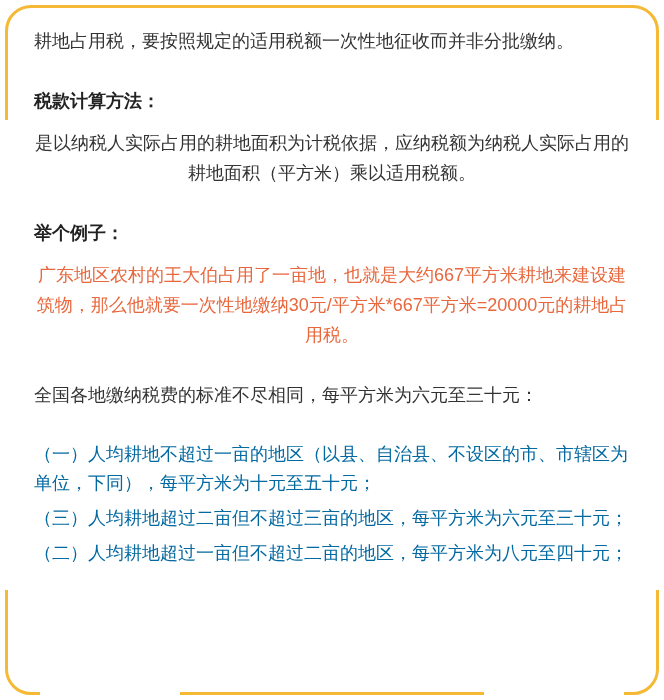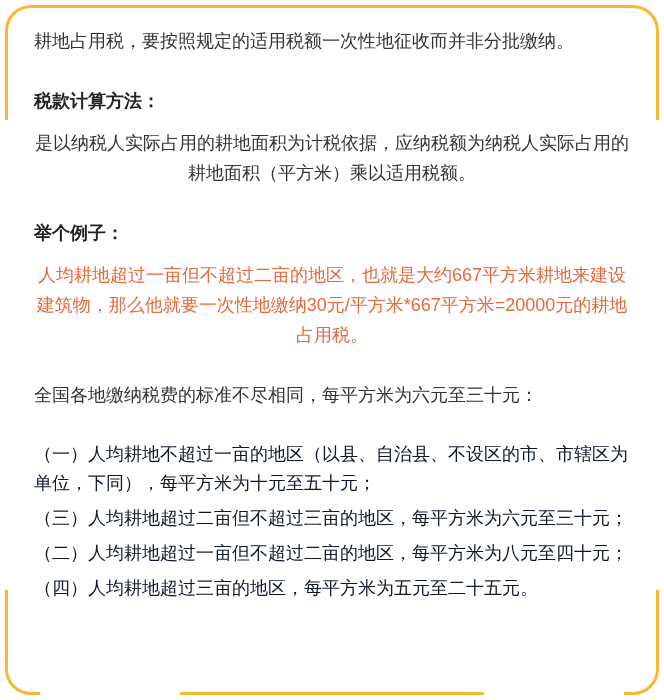--- a/index.html
+++ b/index.html
@@ -62,47 +62,46 @@
     color: #e8673c;
     line-height: 30px;
   }
   .muted {
     color: #8d8d8d;
     line-height: 29px;
   }
   .gap-lg { margin-top: 30px; }
   .gap-sm { margin-top: 12px; text-align: center; }
   .gap-xs { margin-top: 6px; }
-  .list-block p { color: #0f172a; }
+  .list-block p { color: #0369a1; }
 </style>
 </head>
 <body>
 
 <div class="page">
 
   <div class="frame"></div>
   <div class="notch notch-left"></div>
   <div class="notch notch-right"></div>
   <div class="notch notch-bottom-left"></div>
   <div class="notch notch-bottom-right"></div>
 
   <div class="content">
 
     <p>耕地占用税，要按照规定的适用税额一次性地征收而并非分批缴纳。</p>
 
     <p class="heading gap-lg">税款计算方法：</p>
     <p class="gap-sm">是以纳税人实际占用的耕地面积为计税依据，应纳税额为纳税人实际占用的耕地面积（平方米）乘以适用税额。</p>
 
     <p class="heading gap-lg">举个例子：</p>
-    <p class="highlight gap-sm">人均耕地超过一亩但不超过二亩的地区，也就是大约667平方米耕地来建设建筑物，那么他就要一次性地缴纳30元/平方米*667平方米=20000元的耕地占用税。</p>
+    <p class="highlight gap-sm">广东地区农村的王大伯占用了一亩地，也就是大约667平方米耕地来建设建筑物，那么他就要一次性地缴纳30元/平方米*667平方米=20000元的耕地占用税。</p>
 
 
     <p class="gap-lg">全国各地缴纳税费的标准不尽相同，每平方米为六元至三十元：</p>
 
     <div class="list-block gap-lg">
       <p class="muted">（一）人均耕地不超过一亩的地区（以县、自治县、不设区的市、市辖区为单位，下同），每平方米为十元至五十元；</p>
       <p class="muted gap-xs">（三）人均耕地超过二亩但不超过三亩的地区，每平方米为六元至三十元；</p>
       <p class="muted gap-xs">（二）人均耕地超过一亩但不超过二亩的地区，每平方米为八元至四十元；</p>
-      <p class="muted gap-xs">（四）人均耕地超过三亩的地区，每平方米为五元至二十五元。</p>
     </div>
 
   </div>
 </div>
 
 </body></html>

